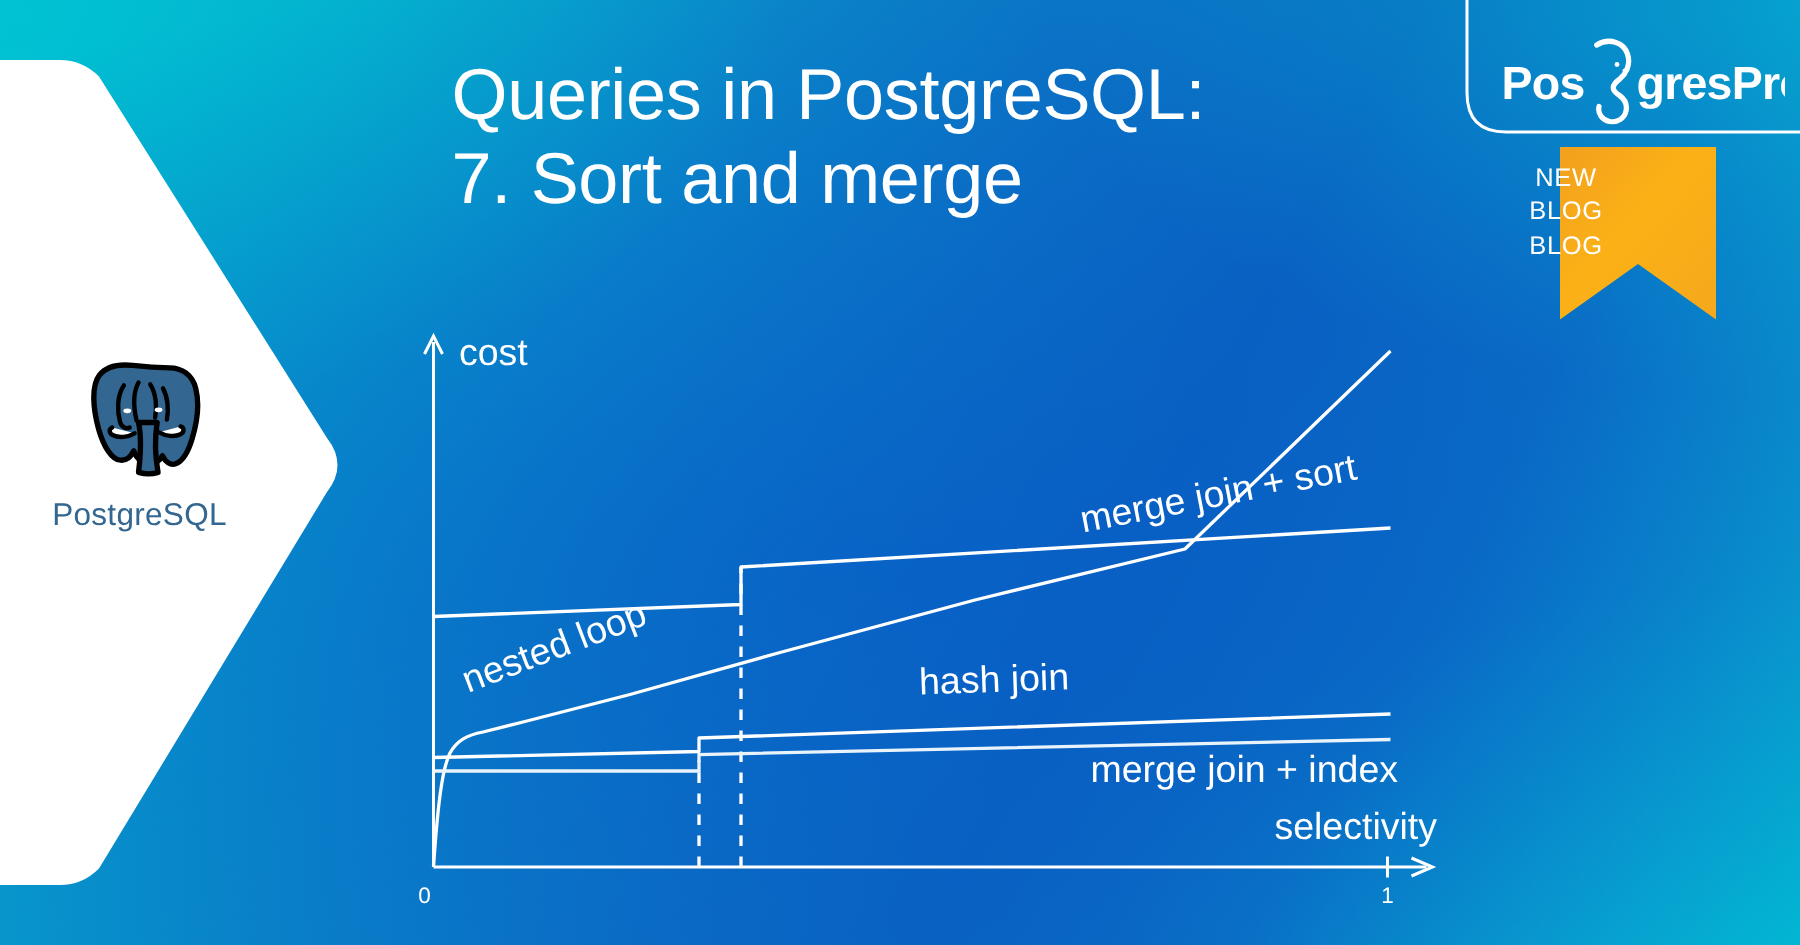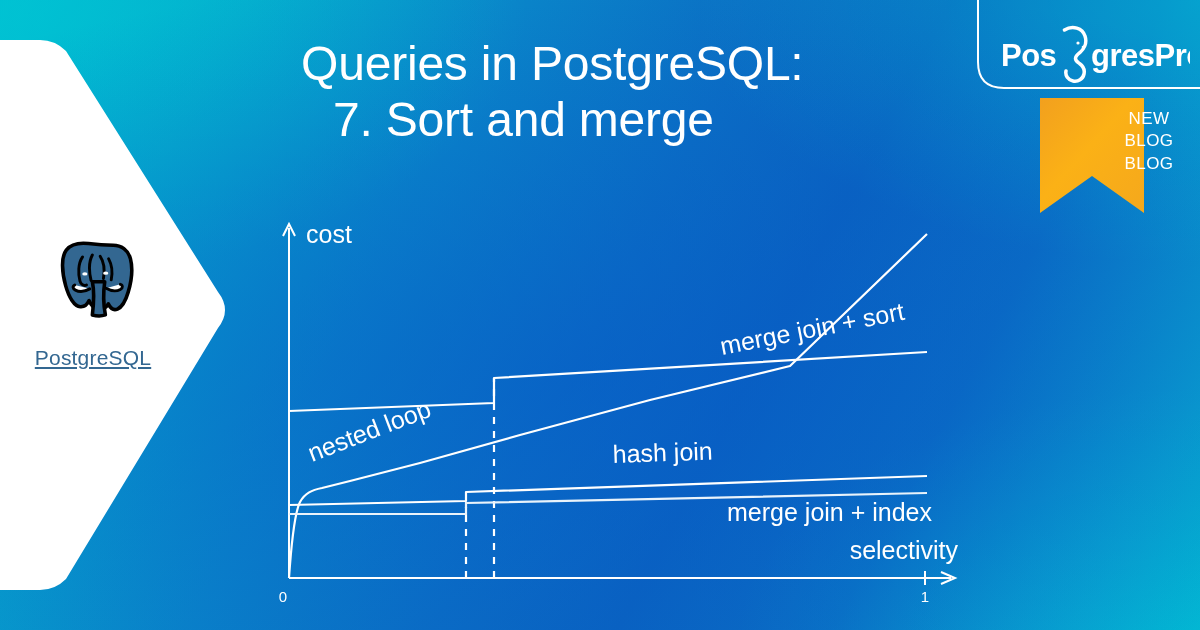--- a/index.html
+++ b/index.html
@@ -20,38 +20,38 @@
       radial-gradient(60% 60% at 100% 0%, rgba(0,205,215,0.50) 0%, rgba(0,0,0,0) 70%),
       radial-gradient(55% 55% at 100% 100%, rgba(0,190,215,0.40) 0%, rgba(0,0,0,0) 70%);
     pointer-events:none;
   }
   
   .chevron{position:absolute;left:0;top:0;width:240px;height:630px;}
   
   .pg-logo{position:absolute;left:18px;top:240px;width:150px;text-align:center;}
   .pg-logo .mark{display:block;margin:0 auto;}
   .pg-logo .word{
-    display:block;margin-top:20px;
-    font-size:21px;letter-spacing:.2px;color:#336791;font-weight:400;text-decoration:underline;
+    display:block;margin-top:6px;
+    font-size:21px;letter-spacing:.2px;color:#336791;font-weight:400;
   }
   
   .title{
     position:absolute;left:301px;top:36px;width:660px;
     color:#ffffff;font-size:48px;line-height:1.17;font-weight:400;
     letter-spacing:-0.2px;
   }
-  .title .l2{display:block;margin-left:32px;}
+  .title .l2{display:block;}
   
   .corner-stroke{position:absolute;right:0;top:0;width:240px;height:110px;}
   
   .pro-logo{position:absolute;left:995px;top:23px;width:195px;height:60px;}
   
   .ribbon{position:absolute;left:1040px;top:98px;width:104px;height:115px;}
   .ribbon-text{
-    position:absolute;left:1097px;top:108px;width:104px;
+    position:absolute;left:992px;top:108px;width:104px;
     text-align:center;color:#ffffff;font-size:17px;line-height:1.32;
     font-weight:400;letter-spacing:.4px;
   }
   .ribbon-text span{display:block;}
   
   .chart{position:absolute;left:0;top:0;width:1200px;height:630px;}
   .chart text{fill:#ffffff;font-family:"Liberation Sans","DejaVu Sans",sans-serif;}
   .ax{stroke:#ffffff;stroke-width:2;fill:none;}
   .ln{stroke:#ffffff;stroke-width:2.2;fill:none;stroke-linejoin:round;stroke-linecap:butt;}
   .ln-soft{stroke:#e9f3fb;stroke-width:2.2;fill:none;}

